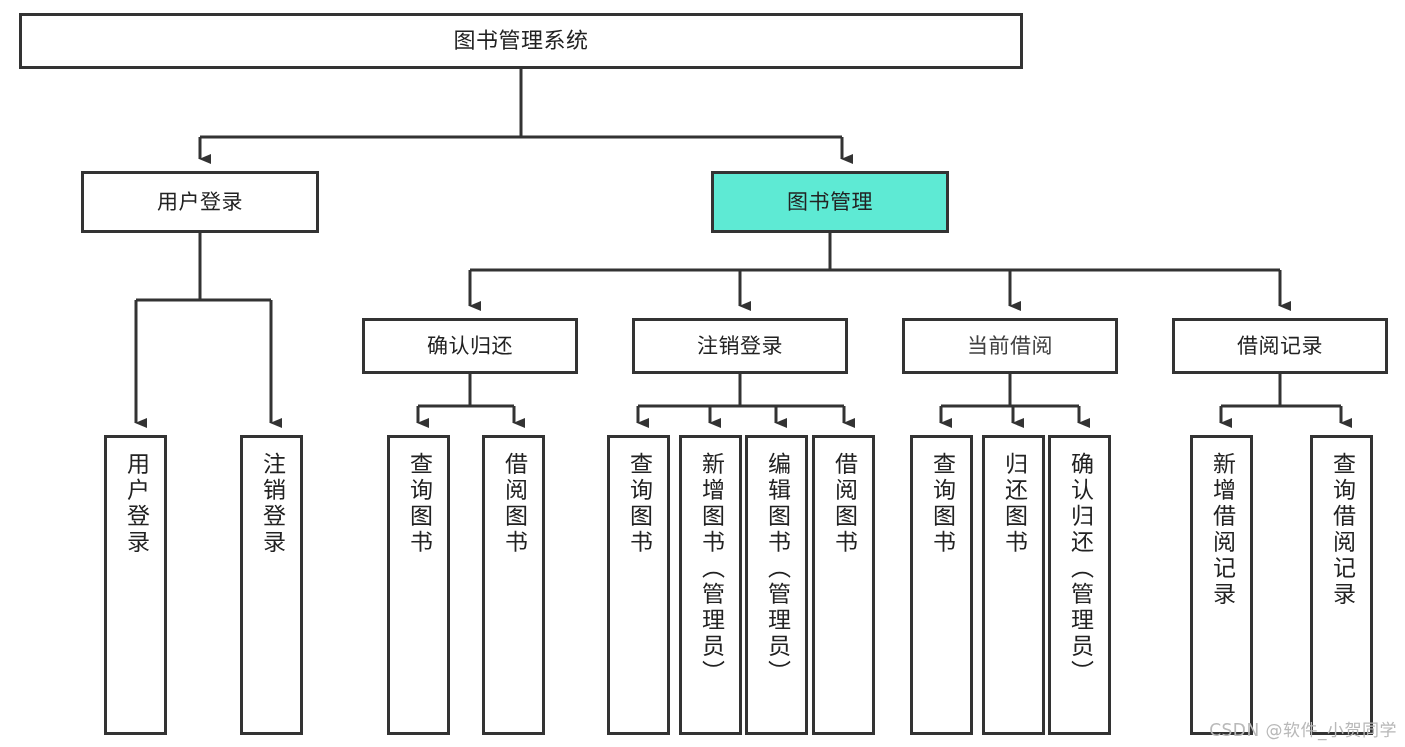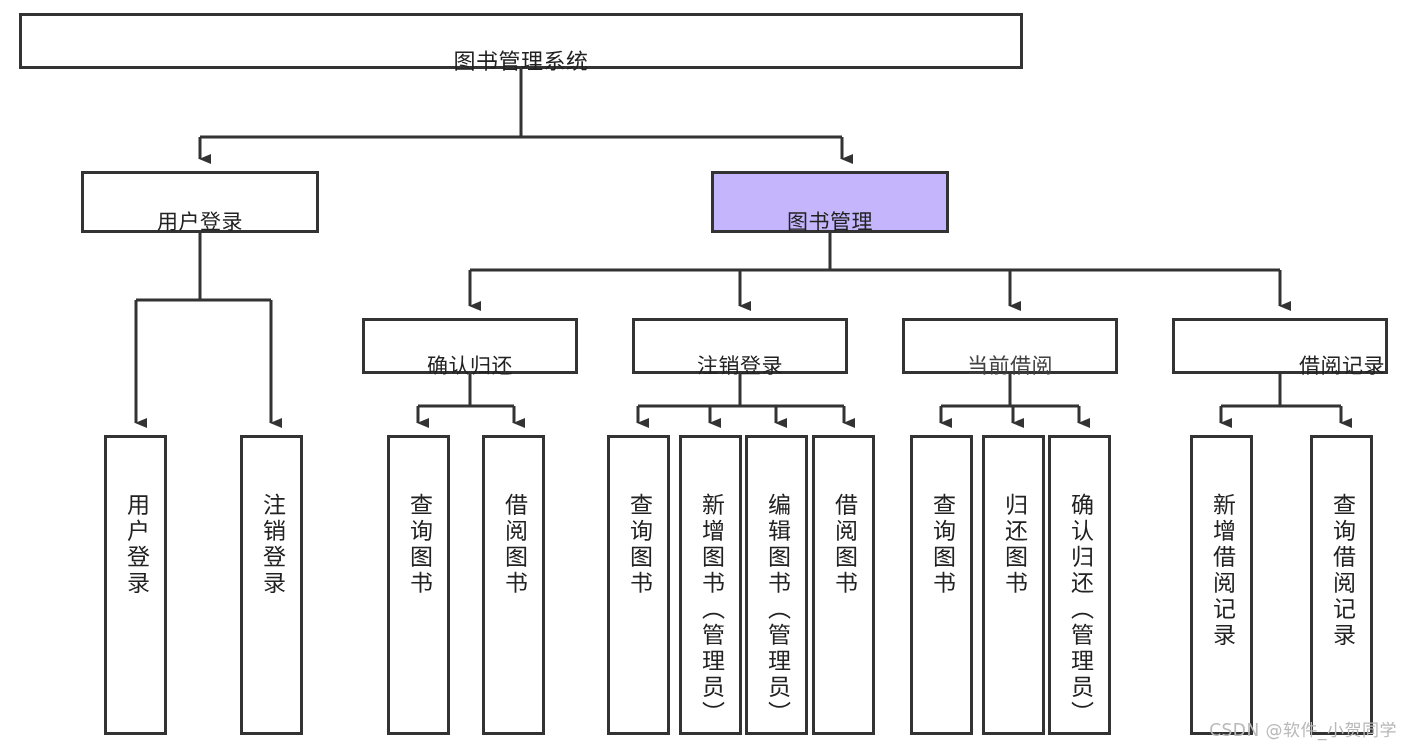--- a/index.html
+++ b/index.html
@@ -33,21 +33,20 @@
     align-items: center;
     justify-content: center;
     color: #222222;
     z-index: 2;
   }
   .node .label {
     display: block;
     text-align: center;
     line-height: 1.18;
     letter-spacing: 0.5px;
-    margin-top: 41px;
   }
   
   .node.horiz .label {
     writing-mode: horizontal-tb;
     font-size: 21px;
   }
   .node.root .label {
     font-size: 22px;
   }
   
@@ -132,34 +131,34 @@
     </g>
   </svg>
 
   <div class="node horiz root" style="left: 19px; top: 13px; width: 1004px; height: 56px; border-color: rgb(51, 51, 51); background: rgb(255, 255, 255); color: rgb(34, 34, 34);">
     <span class="label">图书管理系统</span>
   </div>
 
   <div class="node horiz" style="left: 81px; top: 171px; width: 238px; height: 62px; border-color: rgb(51, 51, 51); background: rgb(255, 255, 255); color: rgb(34, 34, 34);">
     <span class="label">用户登录</span>
   </div>
-  <div class="node horiz" style="left: 711px; top: 171px; width: 238px; height: 62px; border-color: rgb(51, 51, 51); background: #c4b5fd; color: rgb(34, 34, 34);">
+  <div class="node horiz" style="left: 711px; top: 171px; width: 238px; height: 62px; border-color: rgb(51, 51, 51); background: #5eead4; color: rgb(34, 34, 34);">
     <span class="label">图书管理</span>
   </div>
 
   <div class="node horiz" style="left: 362px; top: 318px; width: 216px; height: 56px; border-color: rgb(51, 51, 51); background: rgb(255, 255, 255); color: rgb(34, 34, 34);">
     <span class="label">确认归还</span>
   </div>
   <div class="node horiz" style="left: 632px; top: 318px; width: 216px; height: 56px; border-color: rgb(51, 51, 51); background: rgb(255, 255, 255); color: rgb(34, 34, 34);">
     <span class="label">注销登录</span>
   </div>
   <div class="node horiz" style="left: 902px; top: 318px; width: 216px; height: 56px; border-color: rgb(51, 51, 51); background: rgb(255, 255, 255); color: #404040;">
     <span class="label">当前借阅</span>
   </div>
-  <div class="node horiz" style="left: 1172px; top: 318px; width: 216px; height: 56px; border-color: rgb(51, 51, 51); background: rgb(255, 255, 255); color: rgb(34, 34, 34); justify-content: flex-end;">
+  <div class="node horiz" style="left: 1172px; top: 318px; width: 216px; height: 56px; border-color: rgb(51, 51, 51); background: rgb(255, 255, 255); color: rgb(34, 34, 34);">
     <span class="label">借阅记录</span>
   </div>
 
   <div class="node vert" style="left: 104px; top: 435px; width: 63px; height: 300px; border-color: rgb(51, 51, 51); background: rgb(255, 255, 255); color: rgb(34, 34, 34);">
     <span class="label">用户登录</span>
   </div>
   <div class="node vert" style="left: 240px; top: 435px; width: 63px; height: 300px; border-color: rgb(51, 51, 51); background: rgb(255, 255, 255); color: rgb(34, 34, 34);">
     <span class="label">注销登录</span>
   </div>
   <div class="node vert" style="left: 387px; top: 435px; width: 63px; height: 300px; border-color: rgb(51, 51, 51); background: rgb(255, 255, 255); color: rgb(34, 34, 34);">

